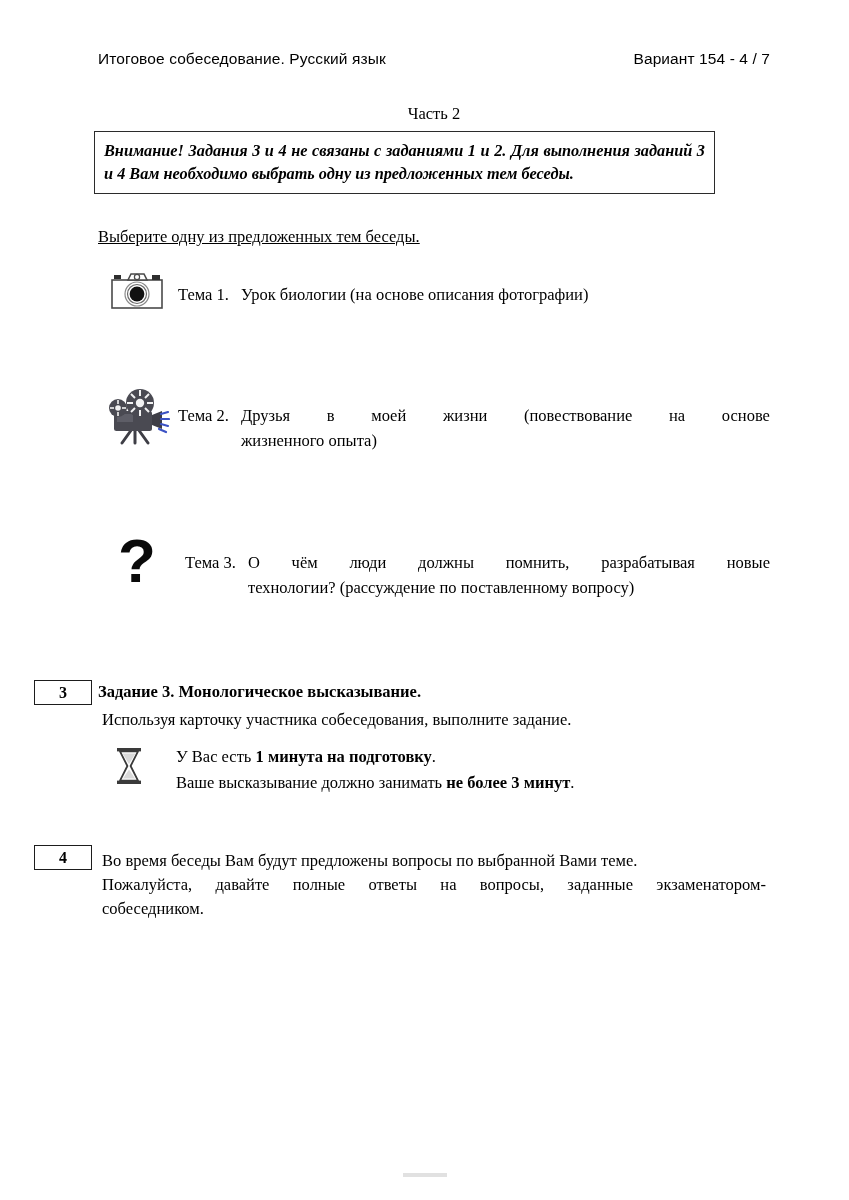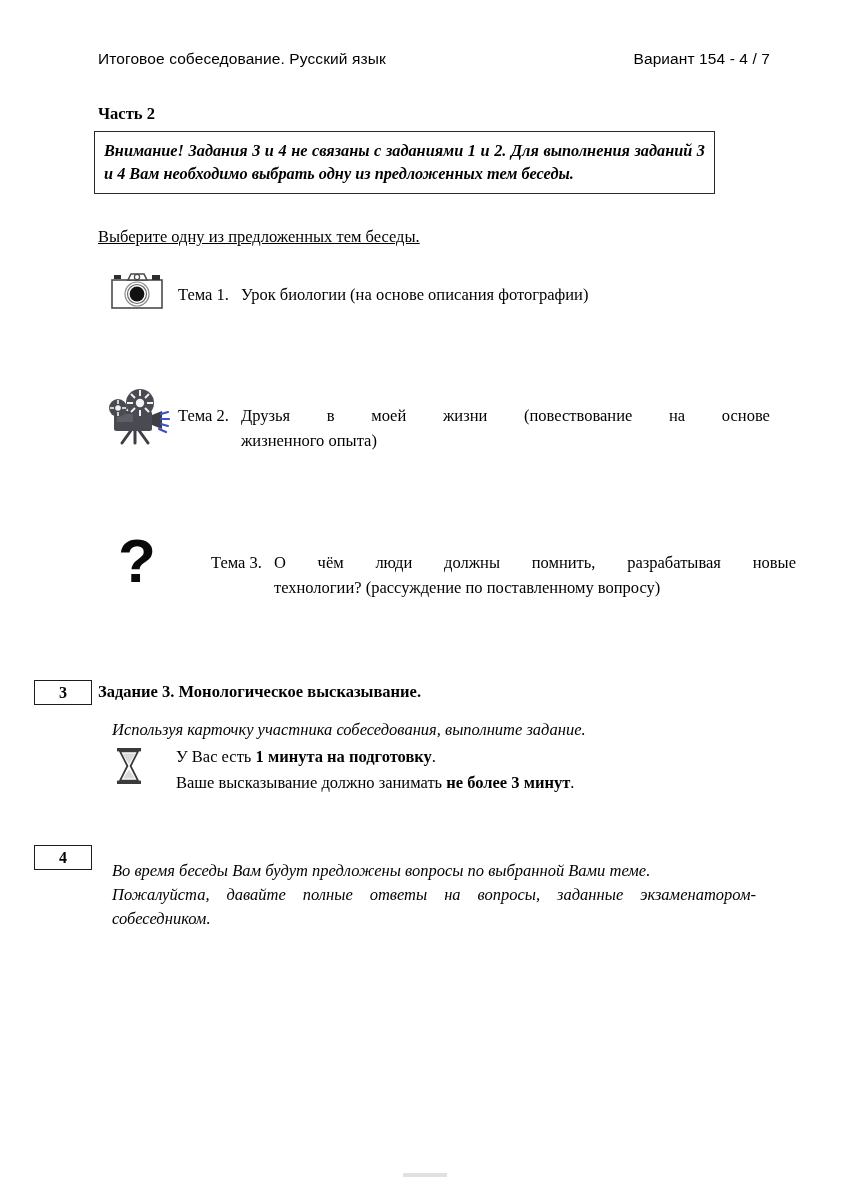--- a/index.html
+++ b/index.html
@@ -36,21 +36,22 @@
     font-size: 15.5px;
     letter-spacing: 0.1px;
   }
 
   
   .part-title {
     position: absolute;
     left: 98px;
     top: 104px;
     width: 672px;
-    font-weight: bold;
+    text-align: center;
+    font-weight: normal;
     font-size: 16.5px;
   }
 
   
   .attention-box {
     position: absolute;
     left: 94px;
     top: 131px;
     width: 621px;
     box-sizing: border-box;
@@ -105,21 +106,21 @@
     justify-content: space-between;
   }
 
   #theme-1 { left: 98px; top: 268px; }
   #theme-1 .text-cell { left: 80px; top: 14px; width: 592px; }
 
   #theme-2 { left: 98px; top: 385px; }
   #theme-2 .text-cell { left: 80px; top: 18px; width: 592px; }
 
   #theme-3 { left: 98px; top: 536px; }
-  #theme-3 .text-cell { left: 87px; top: 14px; width: 585px; margin-left: 26px; }
+  #theme-3 .text-cell { left: 87px; top: 14px; width: 585px; }
 
   .theme-line {
     display: flex;
     align-items: baseline;
   }
   .theme-line .lbl {
     flex: 0 0 auto;
     padding-right: 12px;
   }
   .theme-line .txt {
@@ -152,24 +153,23 @@
     top: 0;
     width: 672px;
     font-size: 16.5px;
     line-height: 1.44;
   }
   .task-heading {
     font-weight: bold;
     margin: 0 0 1px 0;
   }
   .task-para {
-    margin: 14px;
+    margin: 4px;
     text-align: justify;
     text-justify: inter-word;
-    font-style: italic;
   }
   .task-para.no-just { text-align: left; }
 
   #task-3 { left: 34px; top: 680px; }
   #task-4 { left: 34px; top: 845px; }
 
   
   .timing-block {
     position: absolute;
     left: 98px;

